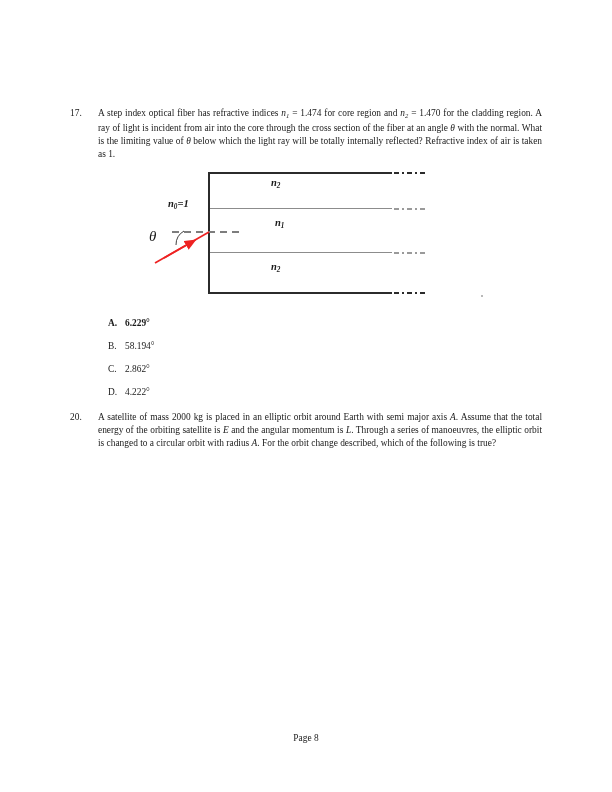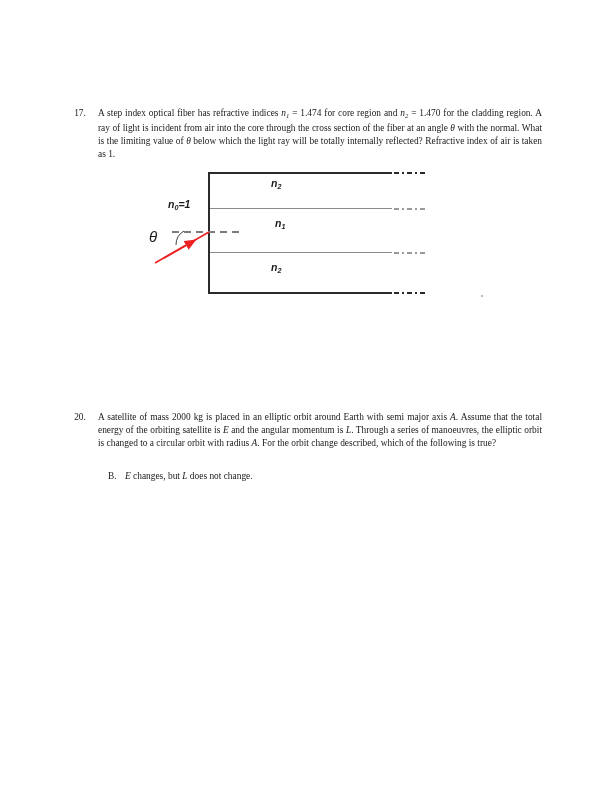--- a/index.html
+++ b/index.html
@@ -26,21 +26,21 @@
   .question {
     position: absolute;
     left: 70px;
     width: 472px;
   }
   .q-num {
     position: absolute;
     left: 0;
     top: 0;
     width: 20px;
-    text-align: center;
+    text-align: left;
     font-size: 9.4px;
     line-height: 13.2px;
   }
   .q-body {
     margin-left: 28px;
     font-size: 9.4px;
     line-height: 13.2px;
     text-align: justify;
     text-justify: inter-word;
   }
@@ -135,21 +135,21 @@
     left: 32px; top: 69px;
     width: 70px; height: 1.6px;
     background-image: repeating-linear-gradient(
       to right,
       #7d7d7d 0px, #7d7d7d 7px,
       rgba(0,0,0,0) 7px, rgba(0,0,0,0) 12px
     );
   }
 
   .fig-label {
-    font-family: Liberation Sans, sans-serif;
+    font-family: Liberation Serif, serif;
     font-weight: bold;
     font-style: italic;
     font-size: 10.5px;
     color: #1a1a1a;
     white-space: nowrap;
   }
   .fig-label .s {
     font-size: 7.2px;
     vertical-align: -0.28em;
   }
@@ -227,32 +227,44 @@
 
     <div class="fig-el fig-label lbl-n2-top">n<span class="s">2</span></div>
     <div class="fig-el fig-label lbl-n1">n<span class="s">1</span></div>
     <div class="fig-el fig-label lbl-n2-bot">n<span class="s">2</span></div>
     <div class="fig-el fig-label lbl-n0">n<span class="s">0</span>=1</div>
     <div class="fig-el fig-label lbl-theta">θ</div>
   </div>
 
   <div class="artifact"></div>
 
+  <div class="options" style="top:317px;">
+    <div class="option correct">
+      <span class="opt-letter">A.</span><span>6.229°</span>
+    </div>
+    <div class="option">
+      <span class="opt-letter">B.</span><span>58.194°</span>
+    </div>
+    <div class="option">
+      <span class="opt-letter">C.</span><span>2.862°</span>
+    </div>
+    <div class="option">
+      <span class="opt-letter">D.</span><span>4.222°</span>
+    </div>
+  </div>
 
   <div class="question" style="top:411px;">
     <div class="q-num">20.</div>
     <div class="q-body">
       A satellite of mass 2000 kg is placed in an elliptic orbit around Earth with semi major axis
       <span class="mi">A</span>. Assume that the total energy of the orbiting satellite is <span class="mi">E</span> and
       the angular momentum is <span class="mi">L</span>. Through a series of manoeuvres, the elliptic orbit is changed
       to a circular orbit with radius <span class="mi">A</span>. For the orbit change described, which of the following
       is true?
     </div>
   </div>
 
   <div class="options" style="top:470px;">
-    <div class="option">
-      <span class="opt-letter">B.</span><span><span class="mi">E</span> changes, but <span class="mi">L</span> does not change.</span>
-    </div>
-  </div>
-
+  </div>
+
+  <div class="footer">Page 8</div>
 
 </div>
 
 </body></html>

